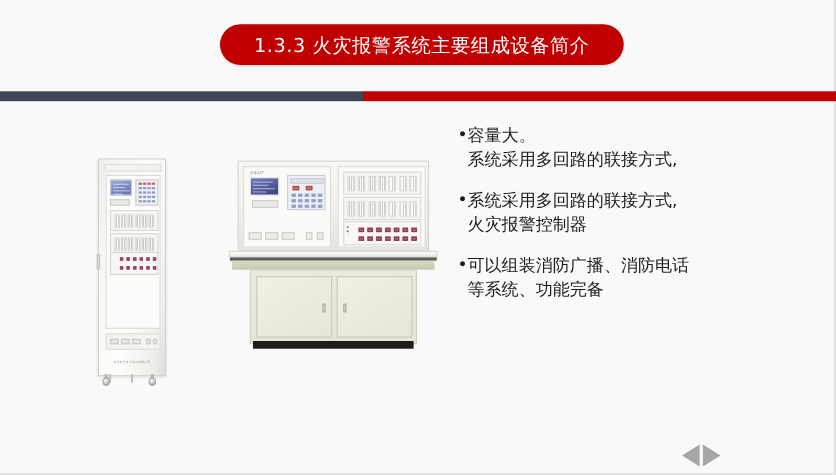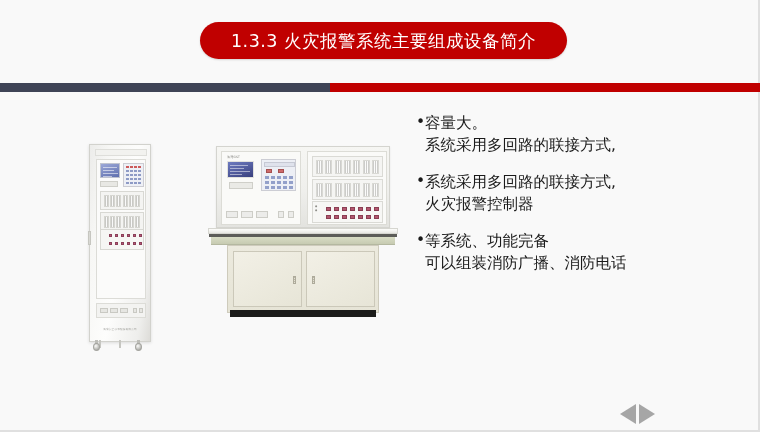--- a/index.html
+++ b/index.html
@@ -708,22 +708,22 @@
     </div>
 
     <div class="bullet">
       <span class="dot">•</span>
       <span class="bullet-line">系统采用多回路的联接方式,</span>
       <span class="bullet-line">火灾报警控制器</span>
     </div>
 
     <div class="bullet">
       <span class="dot">•</span>
+      <span class="bullet-line">可以组装消防广播、消防电话</span>
       <span class="bullet-line">等系统、功能完备</span>
-      <span class="bullet-line">可以组装消防广播、消防电话</span>
     </div>
   </div>
 
   <div class="nav-arrows">
     <div class="arrow arrow-left" title="上一页"></div>
     <div class="arrow arrow-right" title="下一页"></div>
   </div>
 
 </div>
 

